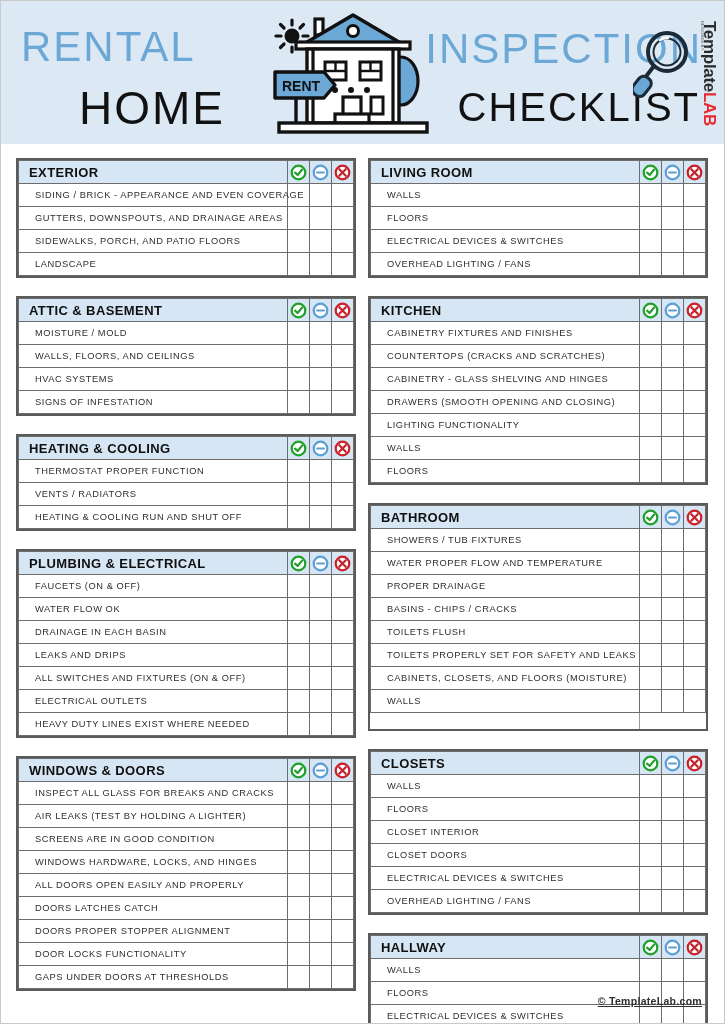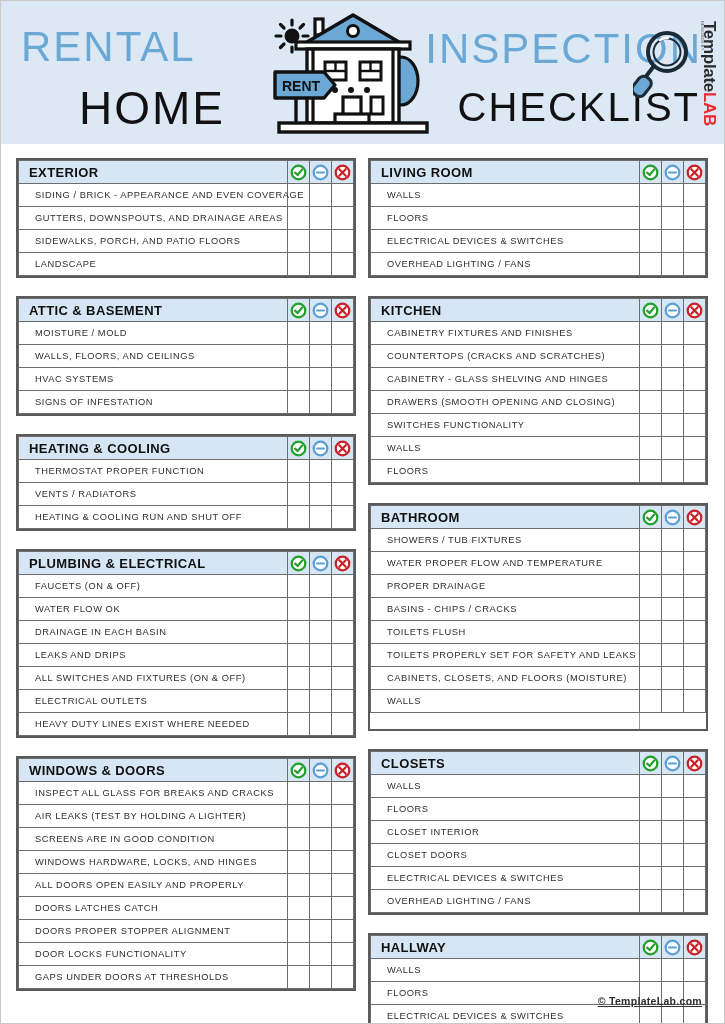--- a/index.html
+++ b/index.html
@@ -733,21 +733,21 @@
                 <td class="box"></td>
                 <td class="box"></td>
               </tr>
               <tr class="sec-row">
                 <td>DRAWERS (SMOOTH OPENING AND CLOSING)</td>
                 <td class="box"></td>
                 <td class="box"></td>
                 <td class="box"></td>
               </tr>
               <tr class="sec-row">
-                <td>SWITCHES FUNCTIONALITY</td>
+                <td>LIGHTING FUNCTIONALITY</td>
                 <td class="box"></td>
                 <td class="box"></td>
                 <td class="box"></td>
               </tr>
               <tr class="sec-row">
                 <td>WALLS</td>
                 <td class="box"></td>
                 <td class="box"></td>
                 <td class="box"></td>
               </tr>

